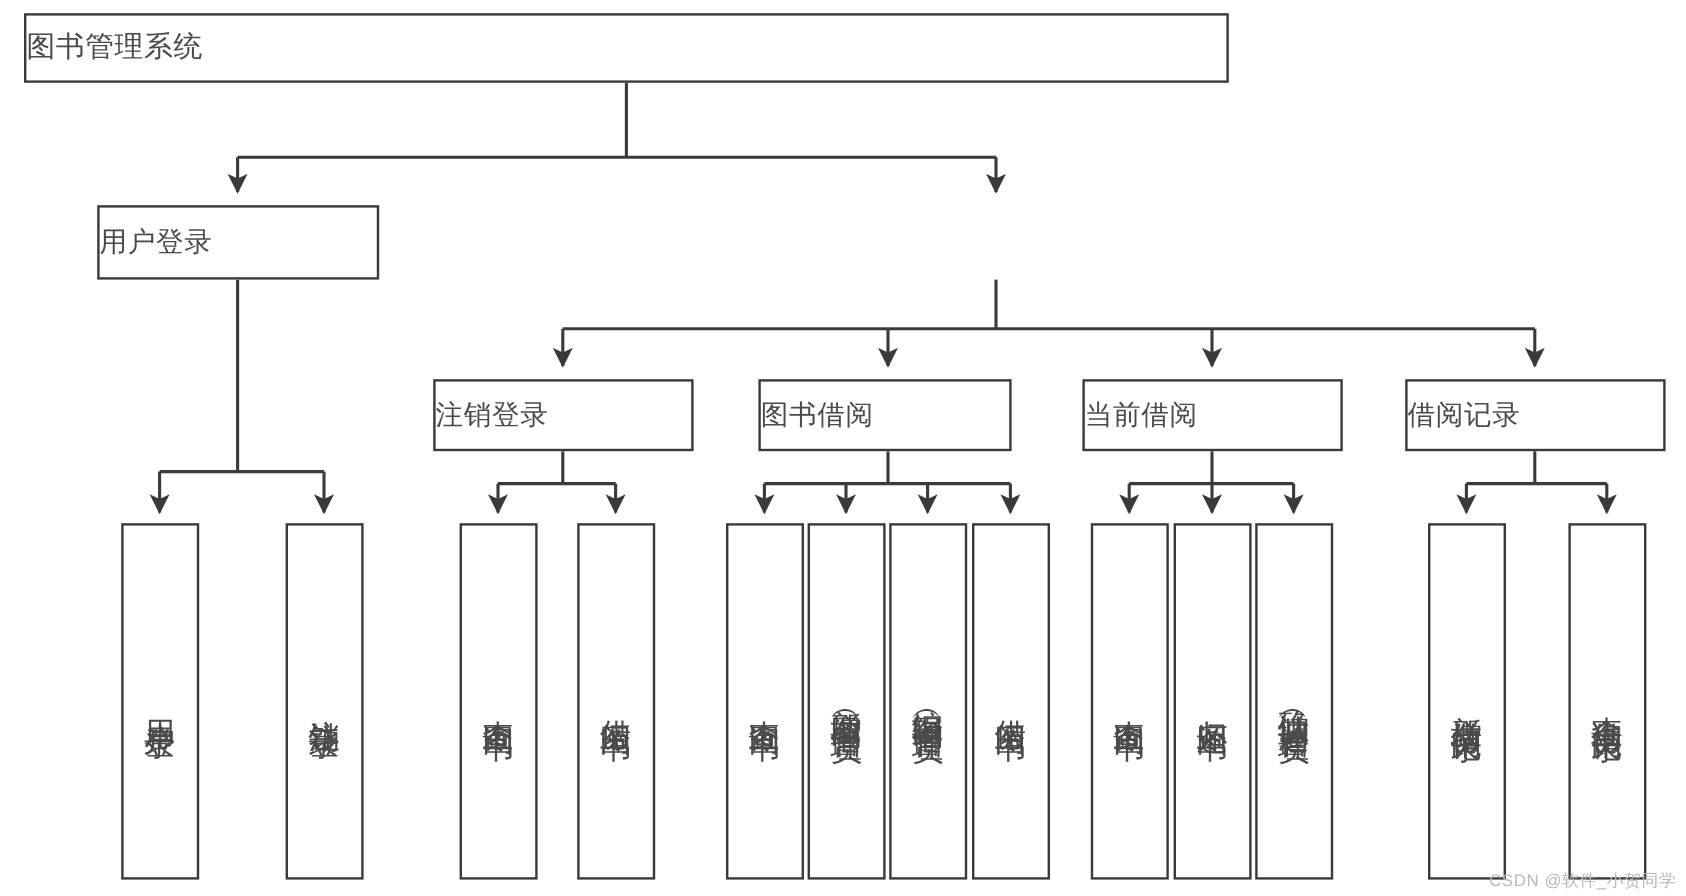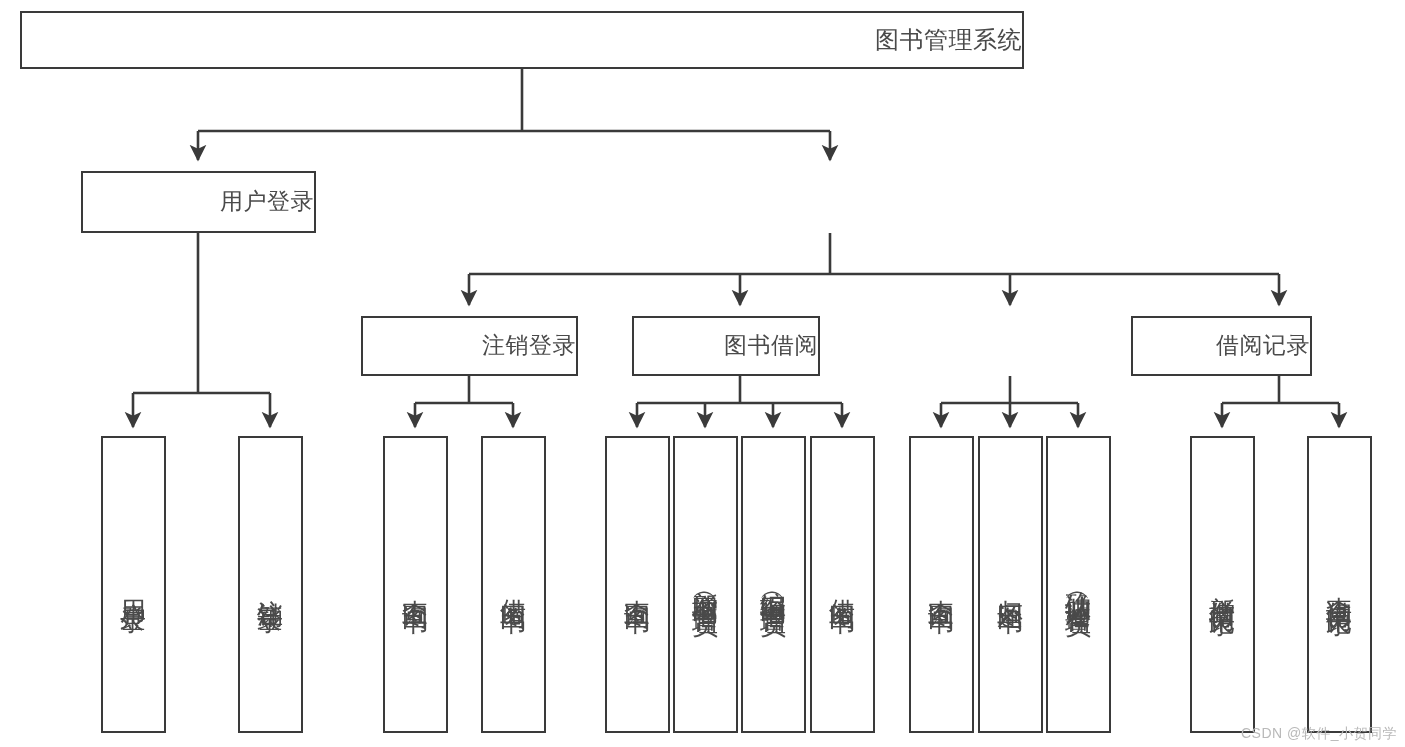--- a/index.html
+++ b/index.html
@@ -26,21 +26,21 @@
     height: 747px;
     pointer-events: none;
   }
   .node {
     position: absolute;
     box-sizing: border-box;
     background: #ffffff;
     border: 2.5px solid #3a3a3a;
     display: flex;
     align-items: center;
-    justify-content: flex-end;
+    justify-content: flex-start;
     color: #555555;
     z-index: 3;
   }
   .node .label {
     display: block;
     text-align: center;
     line-height: 1.12;
     letter-spacing: 0.5px;
     color: #4a4a4a;
   }
@@ -138,26 +138,29 @@
 
   <div class="node horiz" style="left:81px; top:171px; width:235px; height:62px;">
     <span class="label">用户登录</span>
   </div>
 
 
   <div class="node horiz" style="left:361px; top:316px; width:217px; height:60px;">
     <span class="label">注销登录</span>
   </div>
 
-  <div class="node horiz" style="left:632px; top:316px; width:188px; height:60px;">
+  <div class="node horiz" style="left:632px; top:316px; width:211px; height:60px;">
     <span class="label">图书借阅</span>
   </div>
 
-
-  <div class="node horiz" style="left:1131px; top:316px; width:181px; height:60px;">
+  <div class="node horiz" style="left:902px; top:316px; width:217px; height:60px;">
+    <span class="label">当前借阅</span>
+  </div>
+
+  <div class="node horiz" style="left:1171px; top:316px; width:217px; height:60px;">
     <span class="label">借阅记录</span>
   </div>
 
   <div class="node vert" style="left:101px; top:436px; width:65px; height:297px;">
     <span class="label">用户登录</span>
   </div>
 
   <div class="node vert" style="left:238px; top:436px; width:65px; height:297px;">
     <span class="label">注销登录</span>
   </div>

